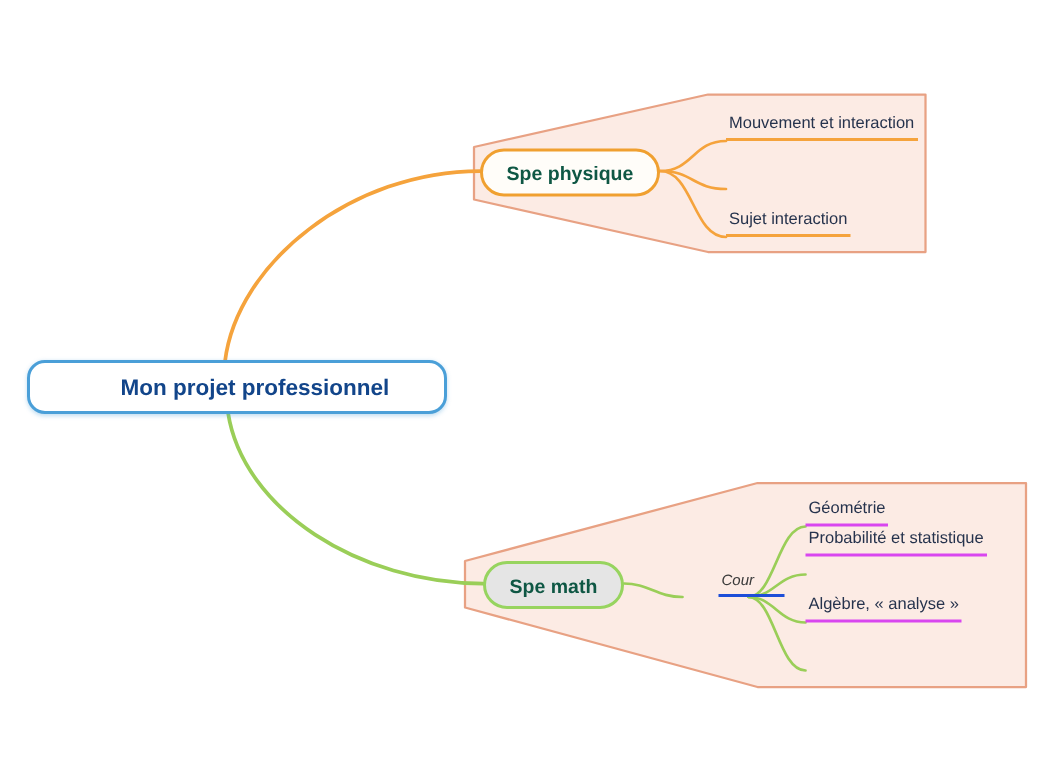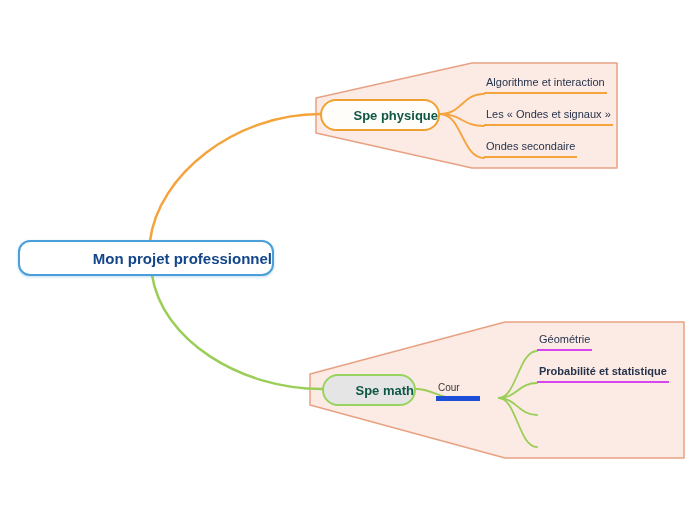--- a/index.html
+++ b/index.html
@@ -8,26 +8,26 @@
     width:696px;height:520px;
     background:#ffffff;
     font-family:"Liberation Sans", sans-serif;
     overflow:hidden;
   }
   svg.layer{position:absolute;left:0;top:0;width:696px;height:520px;}
 
   .node{
     position:absolute;
     box-sizing:border-box;
-    display:flex;align-items:center;justify-content:flex-end;
+    display:flex;align-items:center;justify-content:center;
     background:#ffffff;
     cursor:pointer;
   }
   .root-node{
-    left:18px;top:240px;width:256px;height:36px;
+    left:18px;top:240px;width:280px;height:36px;
     border:2px solid #4a9fd8;
     border-radius:12px;
     box-shadow:0 1px 3px rgba(74,159,216,0.35);
     font-size:15px;font-weight:bold;color:#12458a;padding-left:24px;
   }
   .pill{
     border-radius:17px;
     font-size:13px;font-weight:bold;color:#0e5744;
   }
   .pill-physique{
@@ -51,30 +51,31 @@
     cursor:pointer;
   }
   .leaf-orange{border-bottom:2px solid #f5a33c;}
   .leaf-green{border-bottom:2px solid #d946ef;}
 
   .leaf-phy-0{left:484px;top:75px;}
   .leaf-phy-1{left:484px;top:107px;}
   .leaf-phy-2{left:484px;top:139px;}
 
   .mid-cour{
-    position:absolute;left:436px;top:382px;
+    position:absolute;left:479px;top:382px;
     min-width:40px;
     font-size:10px;color:#3a3a3a;
     padding:0 2px 2px 2px;line-height:12px;
-    border-bottom:5px solid #1d4ed8;
+    border-bottom:2px solid #1d4ed8;
     cursor:pointer;
+    font-style:italic;
   }
 
   .leaf-math-0{left:537px;top:332px;}
-  .leaf-math-1{left:537px;top:364px;font-weight:bold;}
+  .leaf-math-1{left:537px;top:352px;}
   .leaf-math-2{left:537px;top:396px;}
   .leaf-math-3{left:537px;top:428px;}
 </style>
 </head>
 <body>
 
 <div class="canvas">
 
   <svg class="layer" viewBox="0 0 696 520">
 
@@ -98,37 +99,37 @@
 
   <div class="node root-node">
     <span>Mon projet professionnel</span>
   </div>
 
   <div class="node pill pill-physique">
     <span>Spe physique</span>
   </div>
 
   <div class="leaf leaf-orange leaf-phy-0">
-    <span>Algorithme et interaction</span>
-  </div>
-  <div class="leaf leaf-orange leaf-phy-1">
-    <span>Les « Ondes et signaux »</span>
+    <span>Mouvement et interaction</span>
   </div>
   <div class="leaf leaf-orange leaf-phy-2">
-    <span>Ondes secondaire</span>
+    <span>Sujet interaction</span>
   </div>
 
   <div class="node pill pill-math">
     <span>Spe math</span>
   </div>
 
   <div class="mid-cour">
     <span>Cour</span>
   </div>
 
   <div class="leaf leaf-green leaf-math-0">
     <span>Géométrie</span>
   </div>
   <div class="leaf leaf-green leaf-math-1">
     <span>Probabilité  et statistique</span>
   </div>
+  <div class="leaf leaf-green leaf-math-2">
+    <span>Algèbre, « analyse »</span>
+  </div>
 
 </div>
 
 </body></html>

